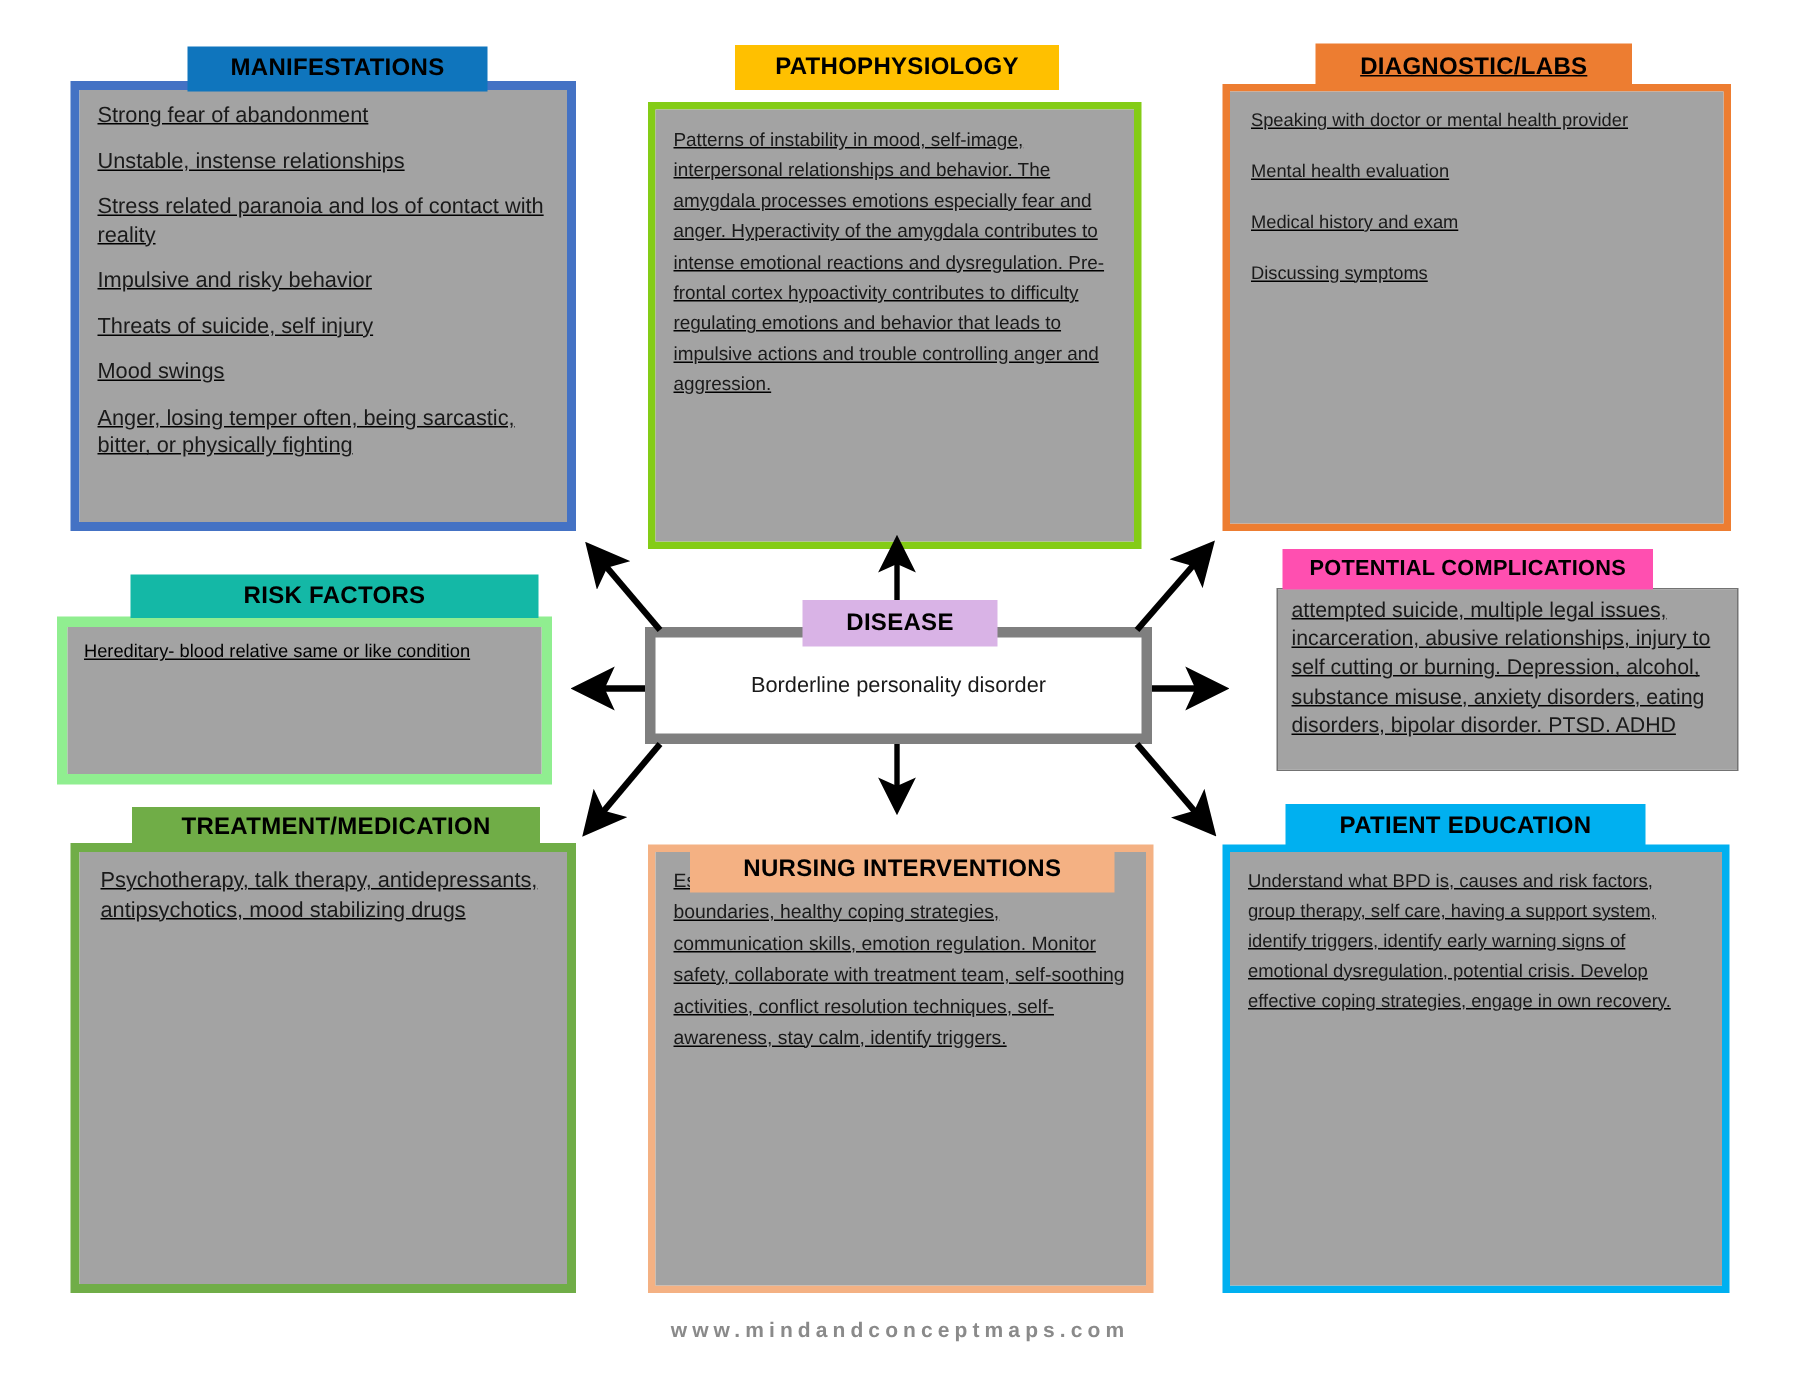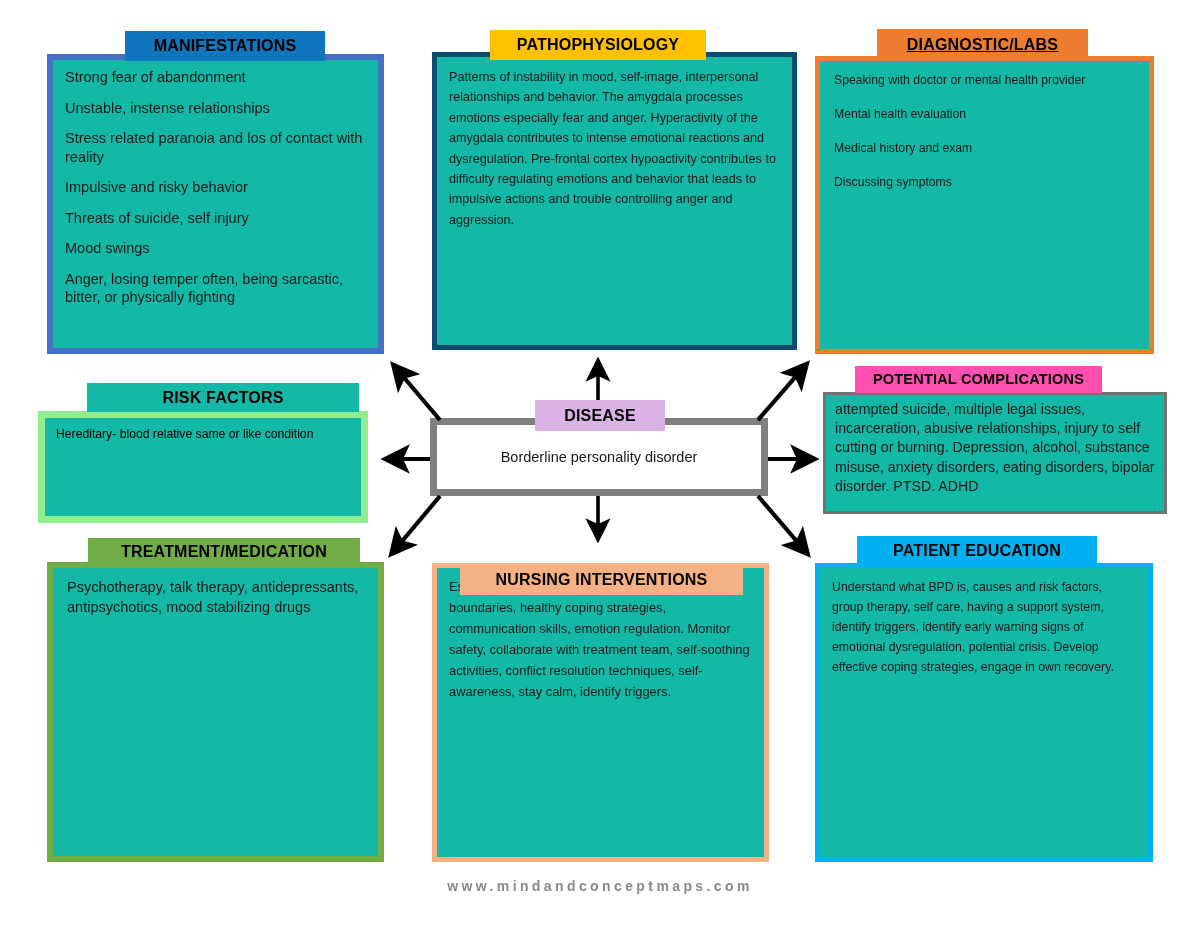--- a/index.html
+++ b/index.html
@@ -22,23 +22,24 @@
   
   .card {
     position: absolute;
     box-sizing: border-box;
     background: #ffffff;
   }
   .card-body {
     position: absolute;
     left: 0; top: 0; right: 0; bottom: 0;
     box-sizing: border-box;
-    background: #14b8a6;
+    background: #a3a3a3;
     overflow: hidden;
     padding: 10px 12px 8px 12px;
+    text-decoration: underline;
   }
   .card-header {
     position: absolute;
     box-sizing: border-box;
     text-align: center;
     font-weight: bold;
     color: #000000;
     letter-spacing: 0.2px;
     white-space: nowrap;
     z-index: 5;
@@ -62,22 +63,22 @@
 
   
   #card-manifestations { left: 47px; top: 54px; width: 337px; height: 300px;
     border: 6px solid #4472c4; }
   #hdr-manifestations { left: 125px; top: 31px; width: 200px; height: 30px;
     background: #0f75bd; font-size: 16px; }
   #card-manifestations .card-body { font-size: 14.5px; line-height: 1.28; padding-top: 8px; }
   #card-manifestations .list-item { margin-bottom: 12px; }
 
   
-  #card-patho { left: 432px; top: 52px; width: 365px; height: 298px;
-    border: 5px solid #0c4a6e; }
+  #card-patho { left: 432px; top: 68px; width: 329px; height: 298px;
+    border: 5px solid #84cc16; }
   #hdr-patho { left: 490px; top: 30px; width: 216px; height: 30px;
     background: #ffc000; font-size: 16px; }
   #card-patho .card-body { font-size: 12.6px; line-height: 1.62; padding: 10px 12px; }
 
   
   #card-diag { left: 815px; top: 56px; width: 339px; height: 298px;
     border: 5px solid #ed7d31; }
   #hdr-diag { left: 877px; top: 29px; width: 211px; height: 31px;
     background: #ed7d31; font-size: 16px; text-decoration: underline; }
   #card-diag .card-body { font-size: 12.2px; line-height: 1.3; padding: 12px 14px; }
@@ -86,22 +87,22 @@
   
   #card-risk { left: 38px; top: 411px; width: 330px; height: 112px;
     border: 7px solid #90ee90; }
   #hdr-risk { left: 87px; top: 383px; width: 272px; height: 29px;
     background: #14b8a6; font-size: 16px; }
   #card-risk .card-body { font-size: 12.2px; line-height: 1.35; padding: 8px 11px; }
   #card-risk .ri-1 { margin: 0 0 20px 0; }
   #card-risk .ri-2 { margin: 0; text-align: justify; }
 
   
-  #card-complications { left: 823px; top: 392px; width: 344px; height: 122px;
-    border: 3px solid #737373; }
+  #card-complications { left: 851px; top: 392px; width: 308px; height: 122px;
+    border: 1px solid #737373; }
   #hdr-complications { left: 855px; top: 366px; width: 247px; height: 27px;
     background: #ff4fb0; font-size: 14.5px; }
   #card-complications .card-body { font-size: 14.2px; line-height: 1.35; padding: 5px 8px 0 9px; }
 
   
   #card-treatment { left: 47px; top: 562px; width: 337px; height: 300px;
     border: 6px solid #70ad47; }
   #hdr-treatment { left: 88px; top: 538px; width: 272px; height: 28px;
     background: #70ad47; font-size: 16px; }
   #card-treatment .card-body { font-size: 14.5px; line-height: 1.35; padding: 10px 14px; }

